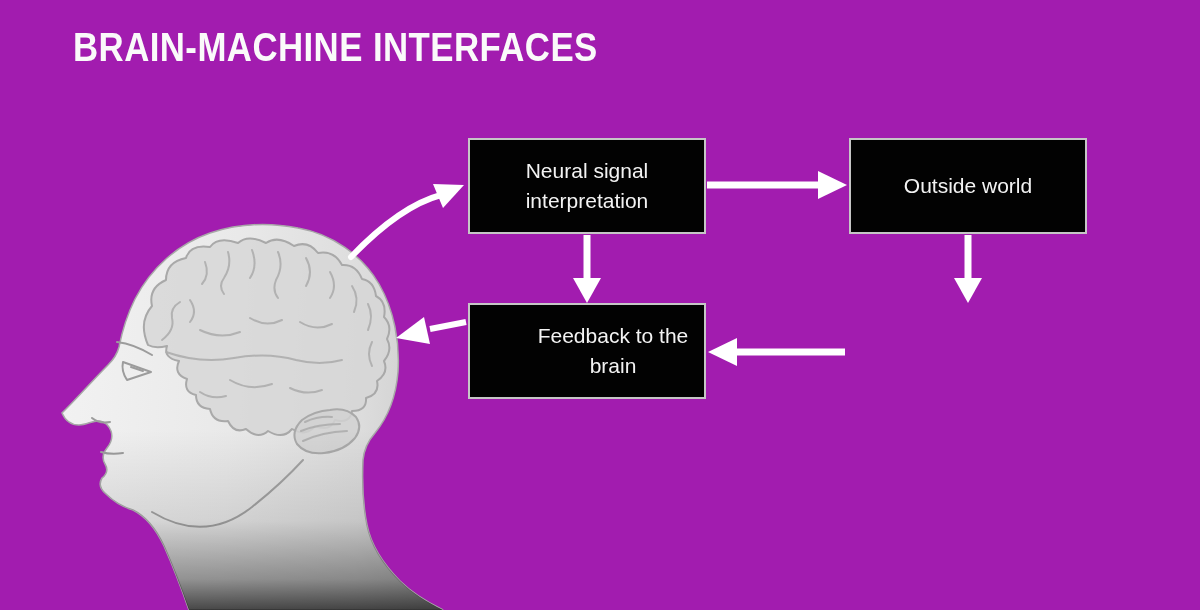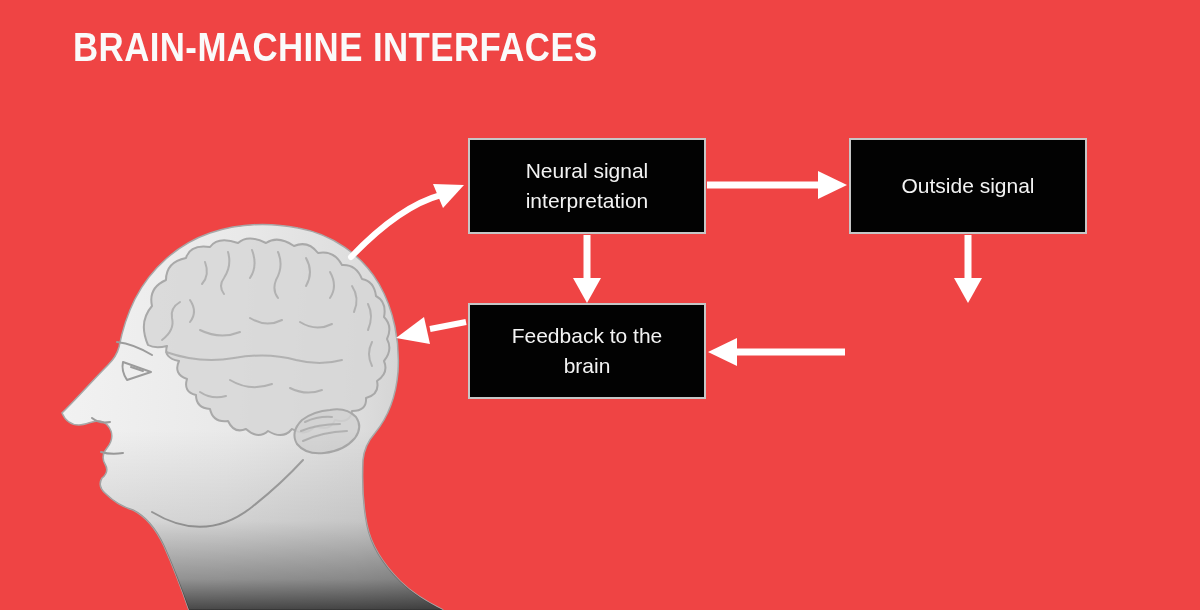--- a/index.html
+++ b/index.html
@@ -1,36 +1,36 @@
 <!DOCTYPE html>
 <html><head>
 <meta charset="utf-8">
 <style>
   html,body{margin:0;padding:0;background:#000;}
   .stage{
-    position:relative;width:1200px;height:610px;background:#ef4444;
+    position:relative;width:1200px;height:610px;background:#a21caf;
     overflow:hidden;font-family:"Liberation Sans",sans-serif;
   }
   .title{
     position:absolute;left:73px;top:27px;margin:0;
     font-size:40px;line-height:1;font-weight:bold;color:#fafafa;
     letter-spacing:0.5px;transform:scaleX(0.87);transform-origin:left top;
     white-space:nowrap;
   }
   .art{position:absolute;left:0;top:0;width:1200px;height:610px;}
   .node{
     position:absolute;width:238px;height:96px;box-sizing:border-box;
     border:2px solid #c6c6c6;background:#020202;
     display:flex;align-items:center;justify-content:center;text-align:center;
     color:#f3f3f3;font-size:21px;line-height:1.42;
   }
   .node span{display:inline-block;max-width:182px;}
   .n1{left:468px;top:138px;}
   .n2{left:849px;top:138px;}
-  .n3{left:468px;top:303px;}
+  .n3{left:468px;top:303px;justify-content:flex-end;}
   .n4{left:849px;top:303px;}
 </style>
 </head>
 <body>
 
 <div class="stage">
 
   <h1 class="title">BRAIN-MACHINE INTERFACES</h1>
 
   <svg class="art" viewBox="0 0 1200 610" xmlns="http://www.w3.org/2000/svg">
@@ -137,19 +137,19 @@
         <path d="M466 322 L430 329" stroke-width="6"></path>
         <path d="M396 338 L424 317 L430 344 Z" stroke="none"></path>
       </g>
     </g>
   </svg>
 
   <div class="node n1">
     <span>Neural signal interpretation</span>
   </div>
   <div class="node n2">
-    <span>Outside signal</span>
+    <span>Outside world</span>
   </div>
   <div class="node n3">
     <span>Feedback to the brain</span>
   </div>
 
 </div>
 
 </body></html>

